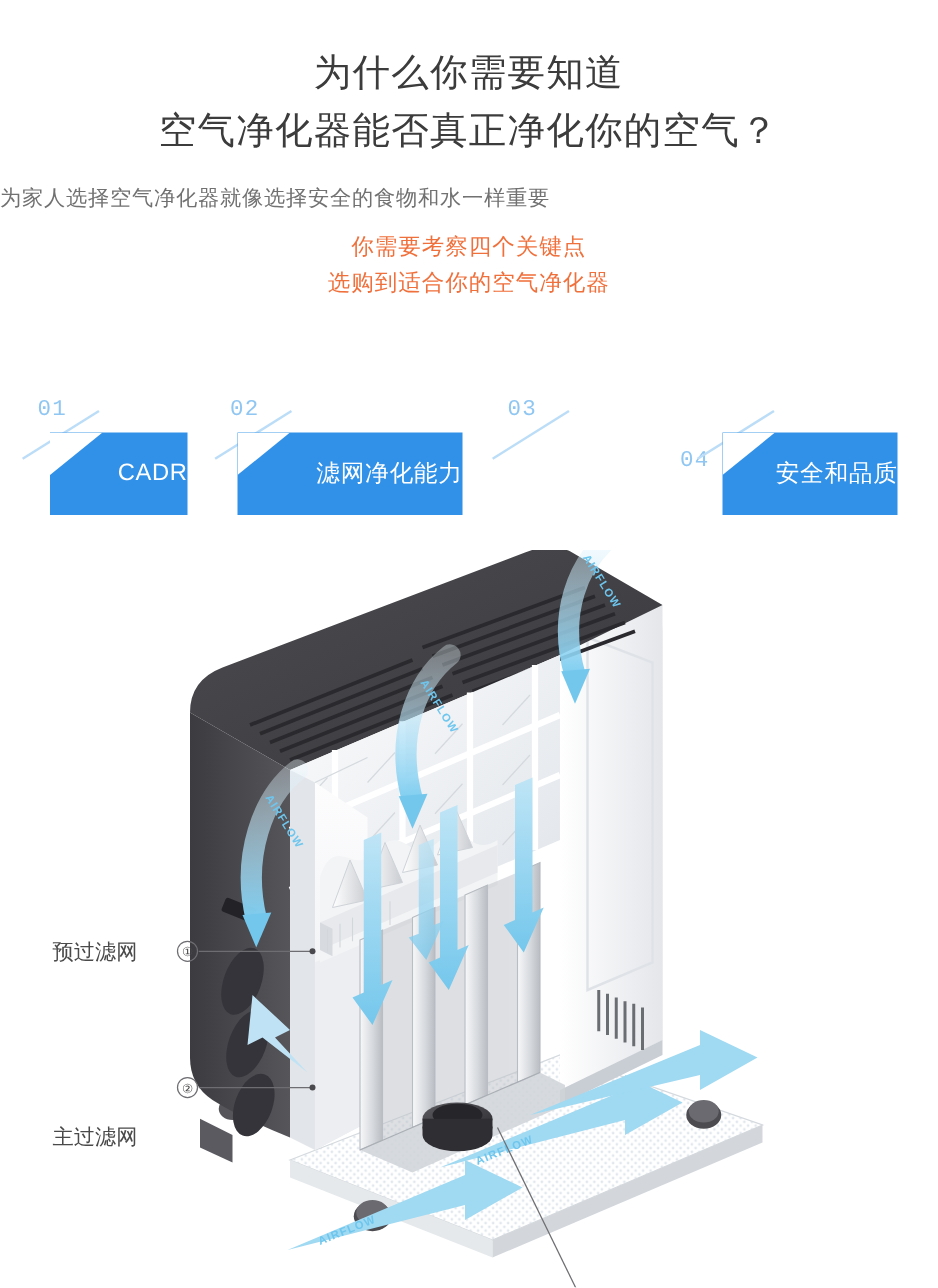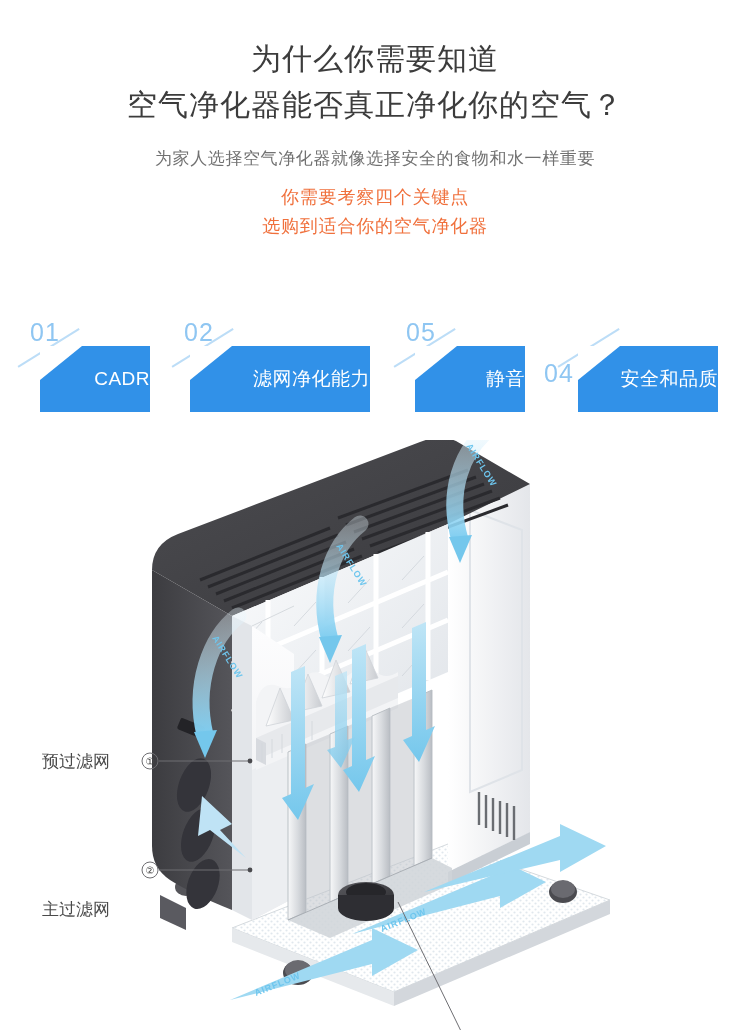--- a/index.html
+++ b/index.html
@@ -17,21 +17,21 @@
     text-align:center;
     color:#3c3c3c;
     font-size:30px;
     line-height:1.52;
     letter-spacing:1px;
     padding-top:36px;
     font-weight:400;
   }
   .headline .l2{display:block;}
   .subhead{
-    text-align:center;
+    text-align:left;
     color:#717171;
     font-size:17px;
     letter-spacing:.6px;
     margin-top:20px;
   }
   .orange{
     text-align:center;
     color:#f0703c;
     font-size:18px;
     line-height:1.62;
@@ -60,23 +60,23 @@
   .feat .cut{
     position:absolute;left:0;top:0;
     width:42px;height:34px;
     background:#ffffff;
     clip-path:polygon(0 0,100% 0,0 100%);
   }
   .feat .label{position:relative;z-index:2;padding-left:14px;}
   .num{
     position:absolute;
     top:0px;
-    font-size:25px;
+    font-size:18px;
     color:#8fc6f2;
-    font-family:Liberation Sans, sans-serif;
+    font-family:Liberation Mono, monospace;
     letter-spacing:1px;
     text-align:right;
   }
   .slash{
     position:absolute;
     background:#bcddf7;
     height:1.6px;
     width:72px;
     transform-origin:left center;
     transform:rotate(-32deg);
@@ -135,26 +135,22 @@
       <div class="label">CADR</div>
     </div>
 
     <div class="num" style="left:184px;">02</div>
     <div class="slash" style="left:172px;top:48px;"></div>
     <div class="feat" id="f2">
       <div class="cut"></div>
       <div class="label">滤网净化能力</div>
     </div>
 
-    <div class="num" style="left:406px;">05</div>
+    <div class="num" style="left:406px;">03</div>
     <div class="slash" style="left:394px;top:48px;"></div>
-    <div class="feat" id="f3">
-      <div class="cut"></div>
-      <div class="label">静音</div>
-    </div>
 
     <div class="num" style="left:544px;margin-top:41px;">04</div>
     <div class="slash" style="left:558px;top:48px;"></div>
     <div class="feat" id="f4">
       <div class="cut"></div>
       <div class="label">安全和品质</div>
     </div>
   </div>
 
   <div class="illus">

